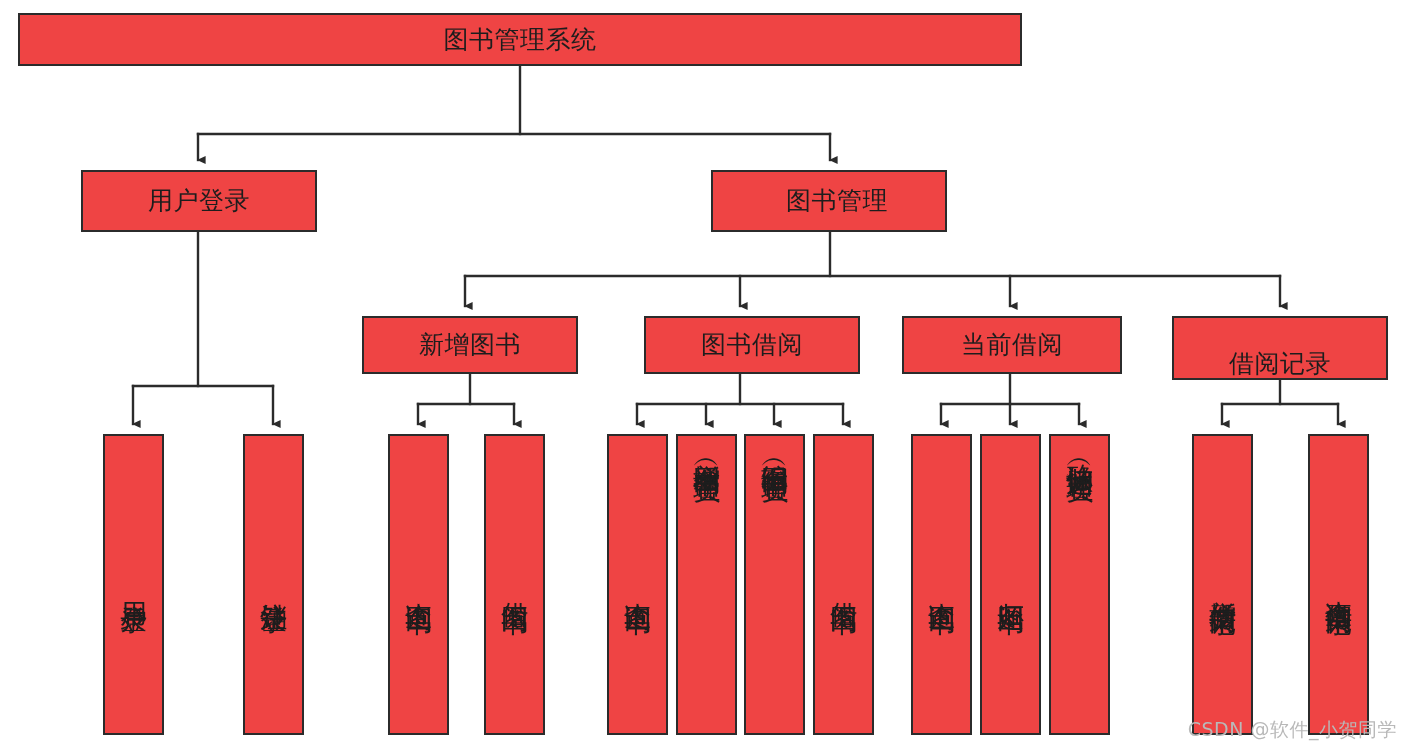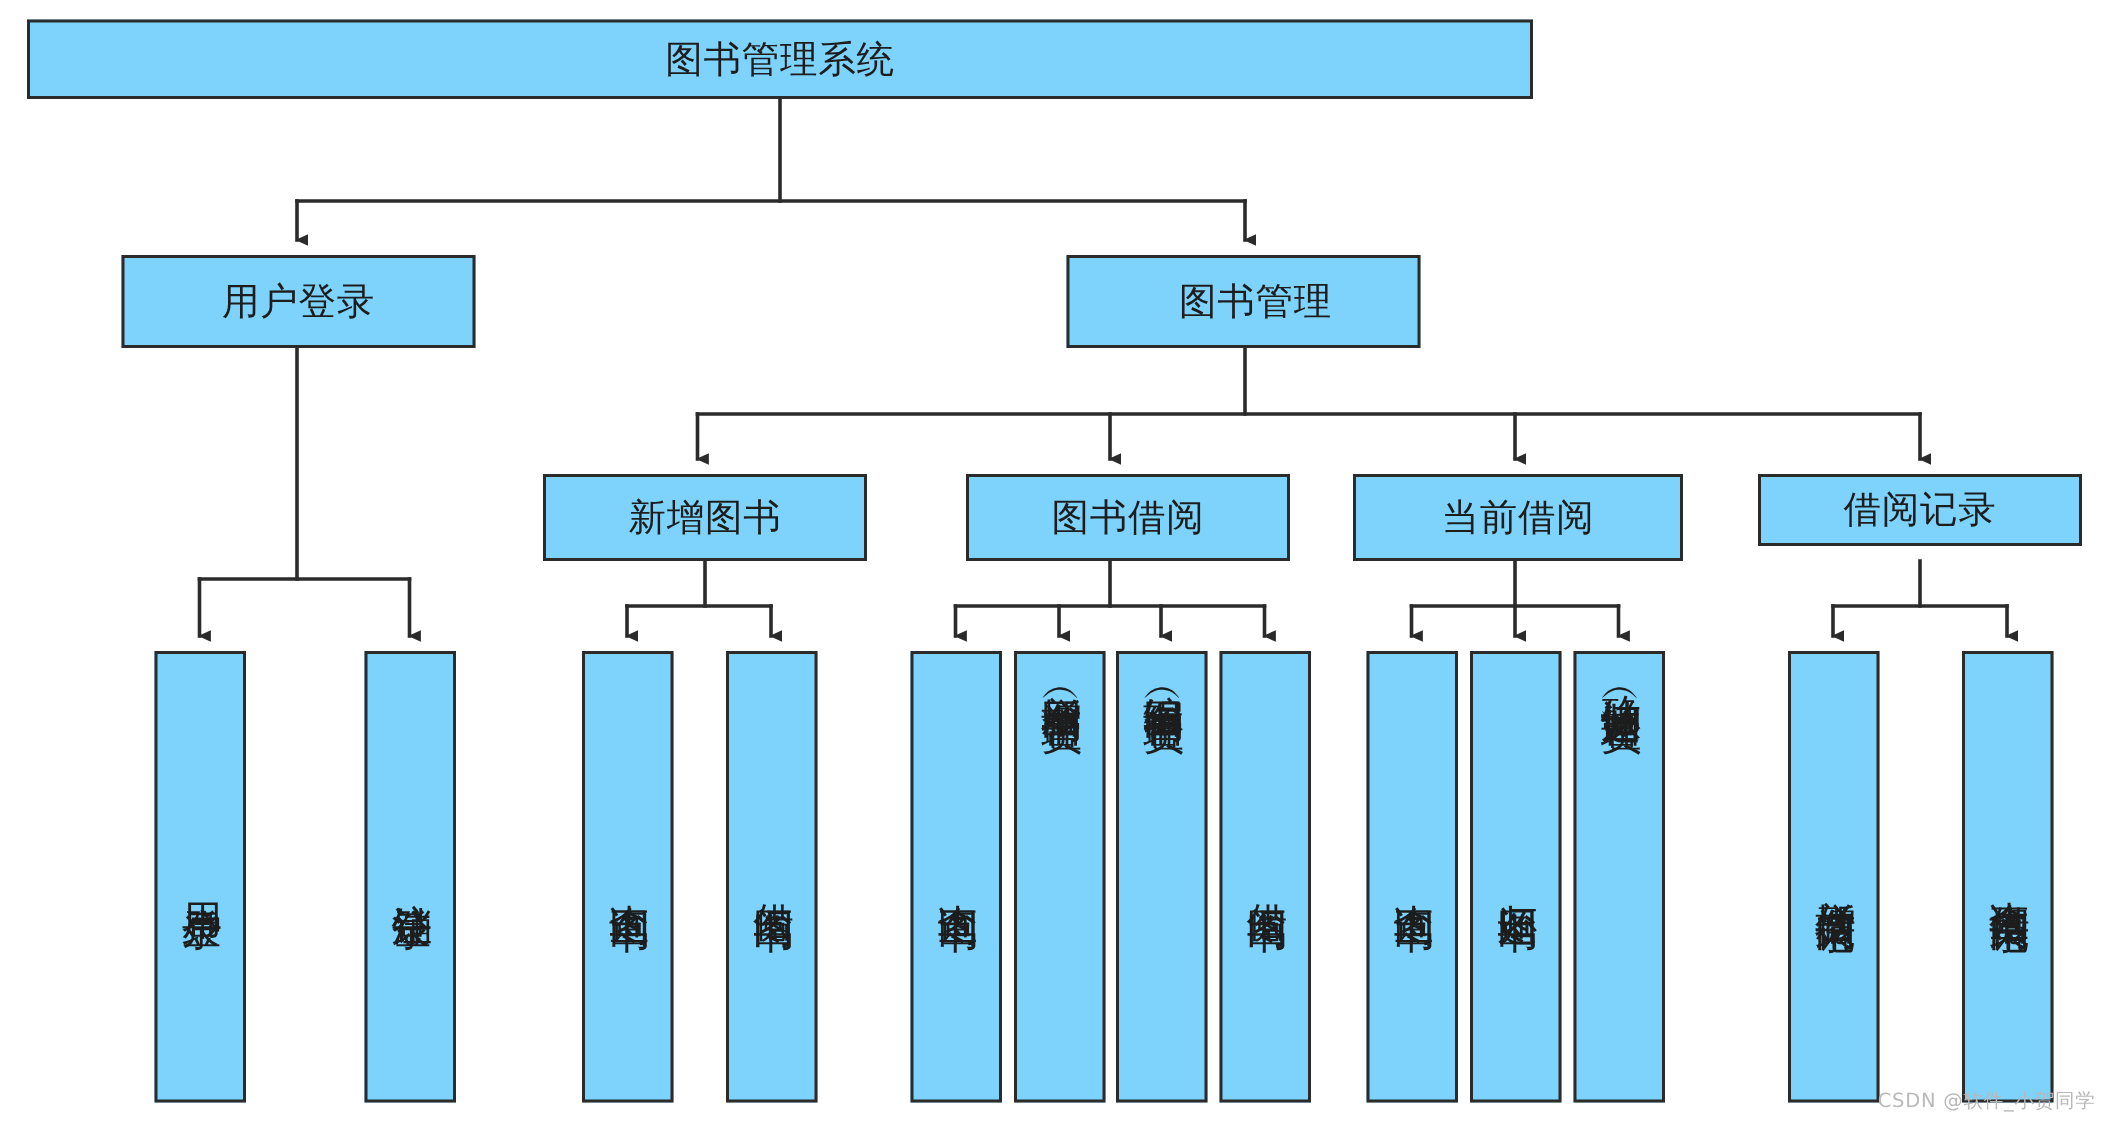--- a/index.html
+++ b/index.html
@@ -23,21 +23,21 @@
     left: 0;
     top: 0;
     width: 1405px;
     height: 747px;
     pointer-events: none;
   }
   .node {
     position: absolute;
     box-sizing: border-box;
     border: 2px solid #2b2b2b;
-    background: #7dd3fc;
+    background: #ef4444;
     display: flex;
     align-items: center;
     justify-content: center;
     color: #1d1d1d;
   }
   .node .node-label {
     display: block;
     text-align: center;
     line-height: 1.18;
     letter-spacing: 0.5px;
@@ -62,21 +62,21 @@
     margin: 0 auto;
   }
   .node.vertical.centered {
     align-items: center;
     padding-top: 0;
   }
   #watermark {
     position: absolute;
     right: 8px;
     bottom: 4px;
-    font-size: 13px;
+    font-size: 19px;
     color: #b9b9b9;
     white-space: nowrap;
     letter-spacing: 0.5px;
     font-family: "DejaVu Sans", "Liberation Sans", sans-serif;
   }
 </style>
 </head>
 <body>
 
 <div id="diagram-canvas">
@@ -146,21 +146,21 @@
 
   <div class="node horizontal" style="left:362px; top:316px; width:216px; height:58px;">
     <span class="node-label">新增图书</span>
   </div>
   <div class="node horizontal" style="left:632px; top:316px; width:216px; height:58px;margin-left:12px;">
     <span class="node-label">图书借阅</span>
   </div>
   <div class="node horizontal" style="left:902px; top:316px; width:220px; height:58px;">
     <span class="node-label">当前借阅</span>
   </div>
-  <div class="node horizontal" style="left:1172px; top:316px; width:216px; height:48px;">
+  <div class="node horizontal" style="left:1172px; top:316px; width:216px; height:64px;align-items:flex-end;">
     <span class="node-label">借阅记录</span>
   </div>
 
   <div class="node vertical centered" style="left:103px; top:434px; width:61px; height:301px;">
     <span class="node-label">用户登录</span>
   </div>
   <div class="node vertical centered" style="left:243px; top:434px; width:61px; height:301px;">
     <span class="node-label">注销登录</span>
   </div>
 

